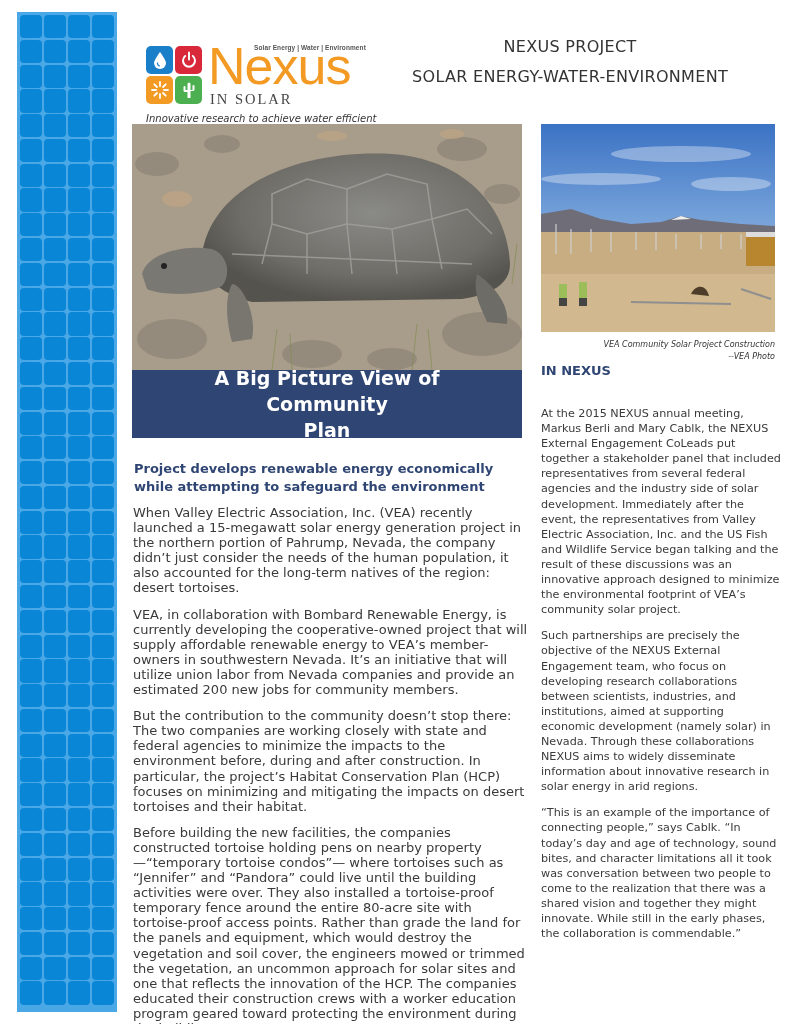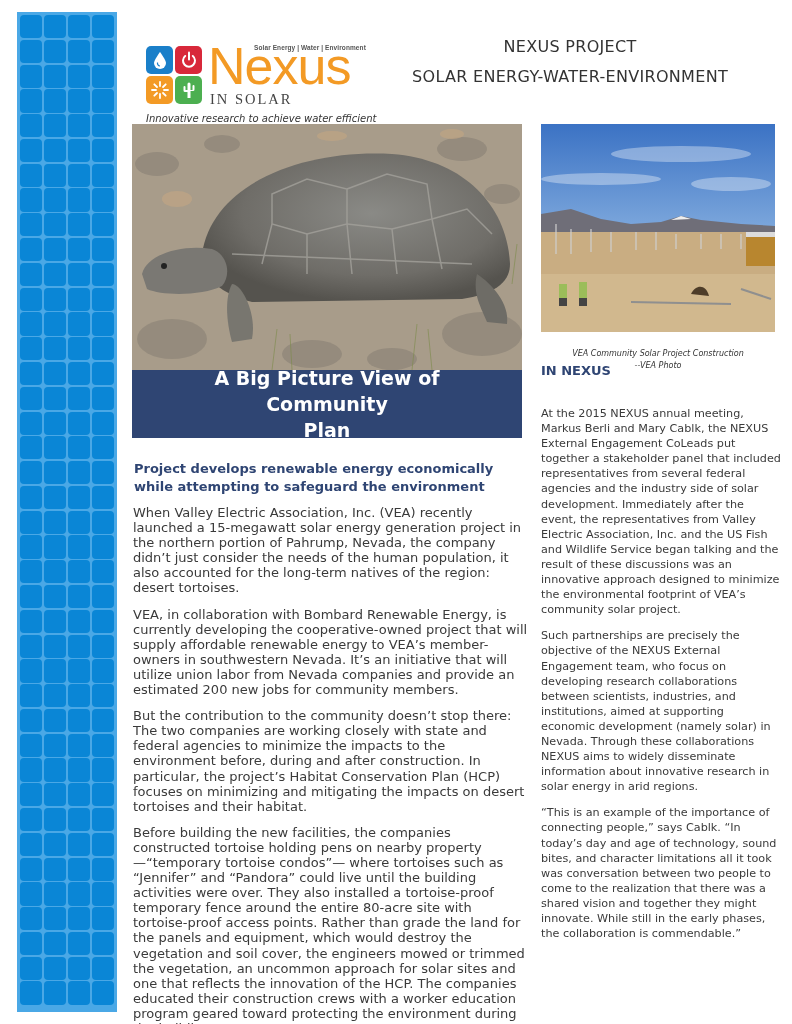--- a/index.html
+++ b/index.html
@@ -53,21 +53,21 @@
     
     .subhead { position: absolute; left: 134px; top: 460px; width: 390px; color: #2f4573; font-weight: bold;
       font-family: "DejaVu Sans", sans-serif; font-size: 13px; line-height: 18px; }
     .article-left { position: absolute; left: 133px; top: 505px; width: 395px; font-family: "DejaVu Sans", sans-serif;
       font-size: 13px; line-height: 15.1px; color: #3a3a3a; }
     .article-left p { margin-bottom: 11px; }
 
     
     .photo-construction { position: absolute; left: 541px; top: 124px; width: 234px; height: 208px; overflow: hidden; }
     .photo-construction svg { width: 100%; height: 100%; display: block; }
-    .caption { position: absolute; left: 541px; top: 348px; width: 234px; text-align: center; font-style: italic;
+    .caption { position: absolute; left: 541px; top: 339px; width: 234px; text-align: right; font-style: italic;
       font-size: 8px; line-height: 12px; color: #333; font-family: "DejaVu Sans", sans-serif; }
     .right-heading { position: absolute; left: 541px; top: 362px; width: 240px; color: #2f4573; font-weight: bold;
       font-size: 13px; line-height: 18px; font-family: "DejaVu Sans", sans-serif; }
     .article-right { position: absolute; left: 541px; top: 406px; width: 240px; font-family: "DejaVu Sans", sans-serif;
       font-size: 11.2px; line-height: 15.1px; color: #3a3a3a; }
     .article-right p { margin-bottom: 11px; }
   </style>
 </head>
 <body>
 

